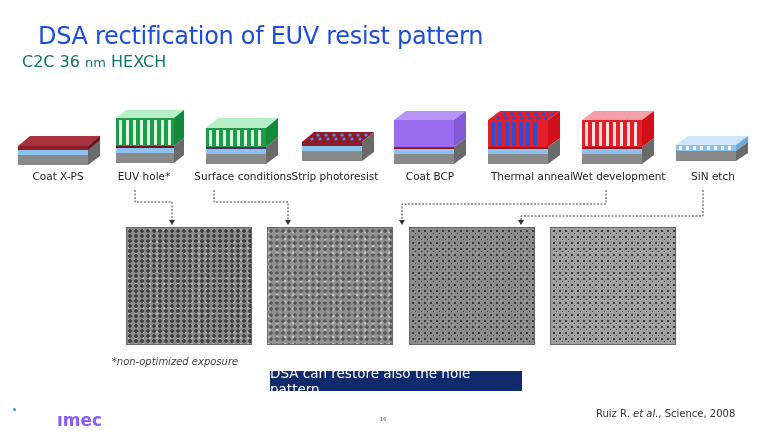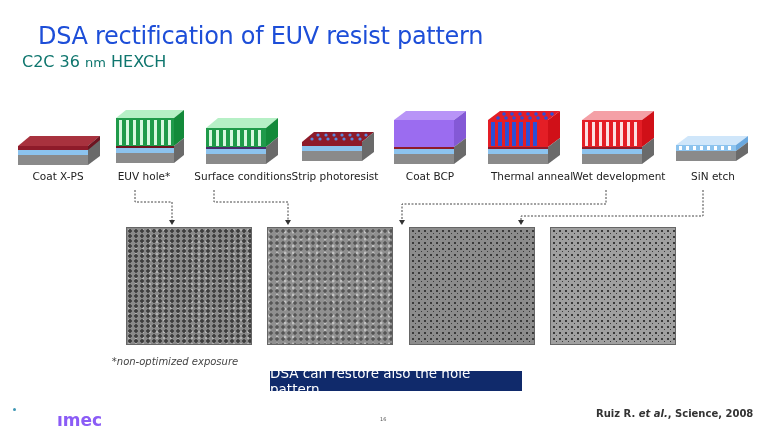--- a/index.html
+++ b/index.html
@@ -28,21 +28,21 @@
     .sem4 { left: 550px; background-color: #a0a0a0;
       background-image: radial-gradient(circle at 3px 3px, #3a3a3a 1.1px, transparent 1.5px), radial-gradient(circle at 6px 6px, #3a3a3a 1.1px, transparent 1.5px);
       background-size: 6px 6px, 6px 6px; }
 
     .footnote { position: absolute; left: 110px; top: 355px; width: 130px; text-align: center; font-size: 10px; line-height: 13px; font-style: italic; color: #444; font-family: "DejaVu Sans", sans-serif; }
     .callout { position: absolute; left: 270px; top: 371px; width: 252px; height: 20px; background: #102a6b; color: #ffffff; font-size: 13.5px; display: flex; align-items: center; justify-content: center; font-family: "DejaVu Sans", sans-serif; }
 
     .logo { position: absolute; left: 14px; top: 410px; font-size: 17px; font-weight: bold; color: #8b5cf6; font-family: "DejaVu Sans", sans-serif; margin-left: 43px; }
     .logo-dot { position: absolute; left: 13px; top: 408px; width: 3px; height: 3px; background: #3f97b4; border-radius: 50%; }
     .page-num { position: absolute; left: 380px; top: 416px; font-size: 5px; color: #555; }
-    .citation { position: absolute; left: 596px; top: 408px; font-size: 10px; color: #333; font-family: "DejaVu Sans", sans-serif; font-weight: bold; }
+    .citation { position: absolute; left: 596px; top: 408px; font-size: 10px; color: #333; font-family: "DejaVu Sans", sans-serif; }
     .citation i { font-style: italic; }
     .public { position: absolute; left: 738px; top: 413px; font-size: 7px; font-weight: bold; color: #333; font-family: "DejaVu Sans", sans-serif; padding-left: 35px; }
   </style>
 </head>
 <body>
 
 <div class="title">DSA rectification of EUV resist pattern</div>
 <div class="subtitle"><span>C2C 36 </span><span class="nm">nm</span><span> HEXCH</span></div>
 
 <div class="step" style="left:14px;">

